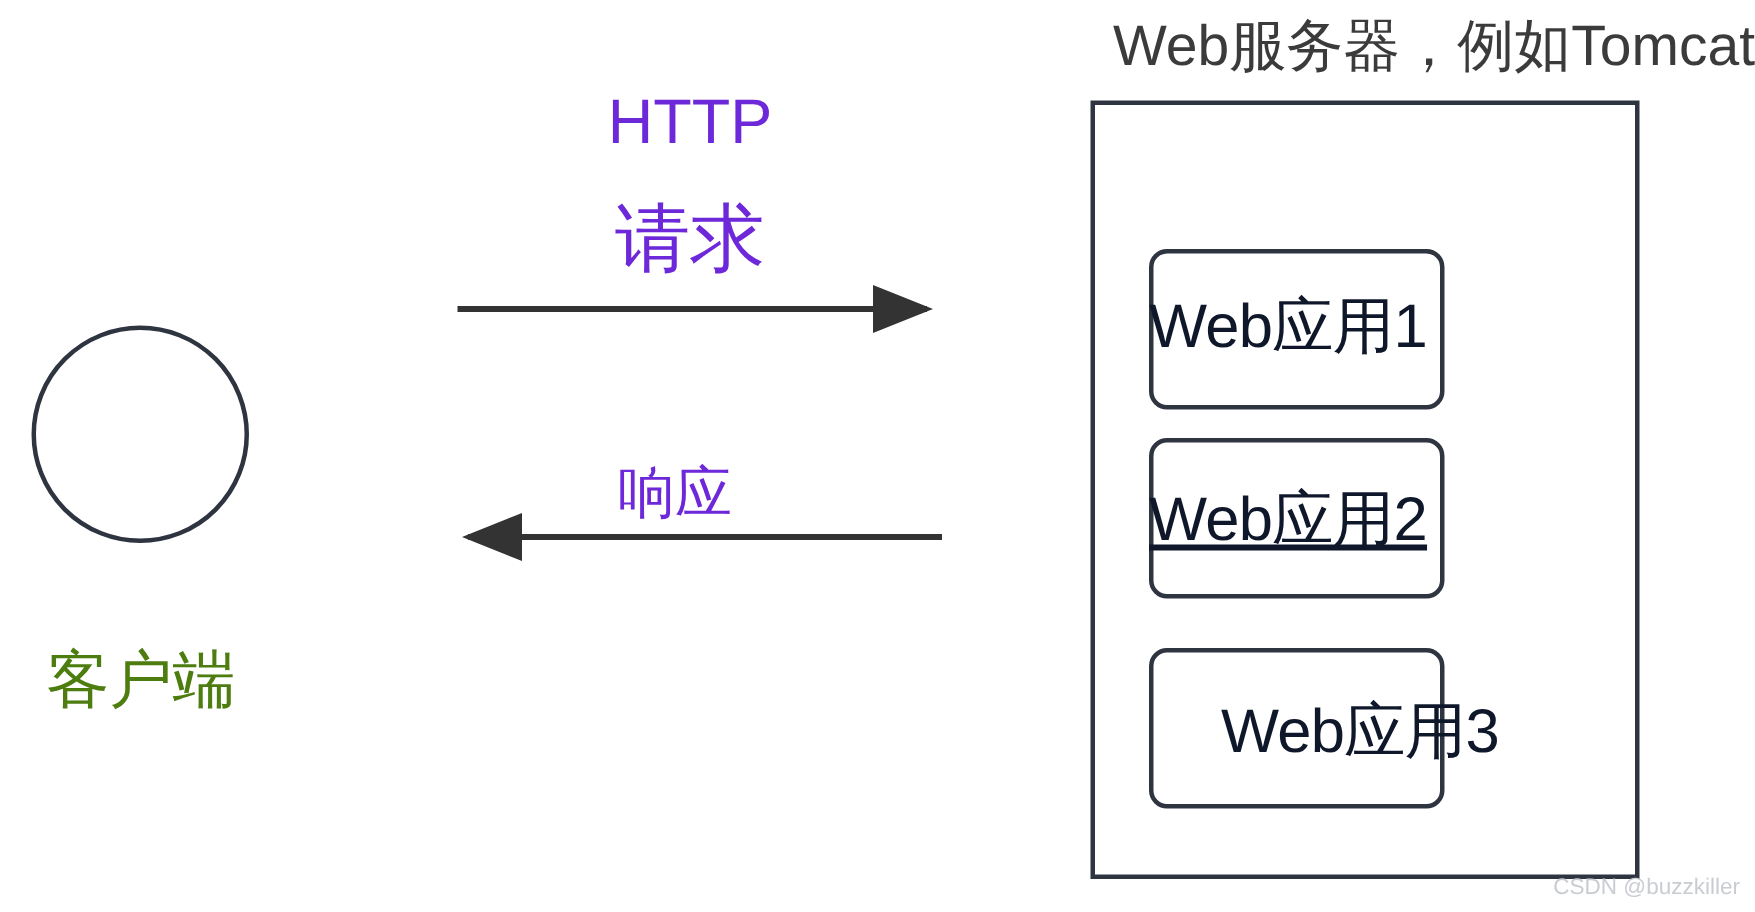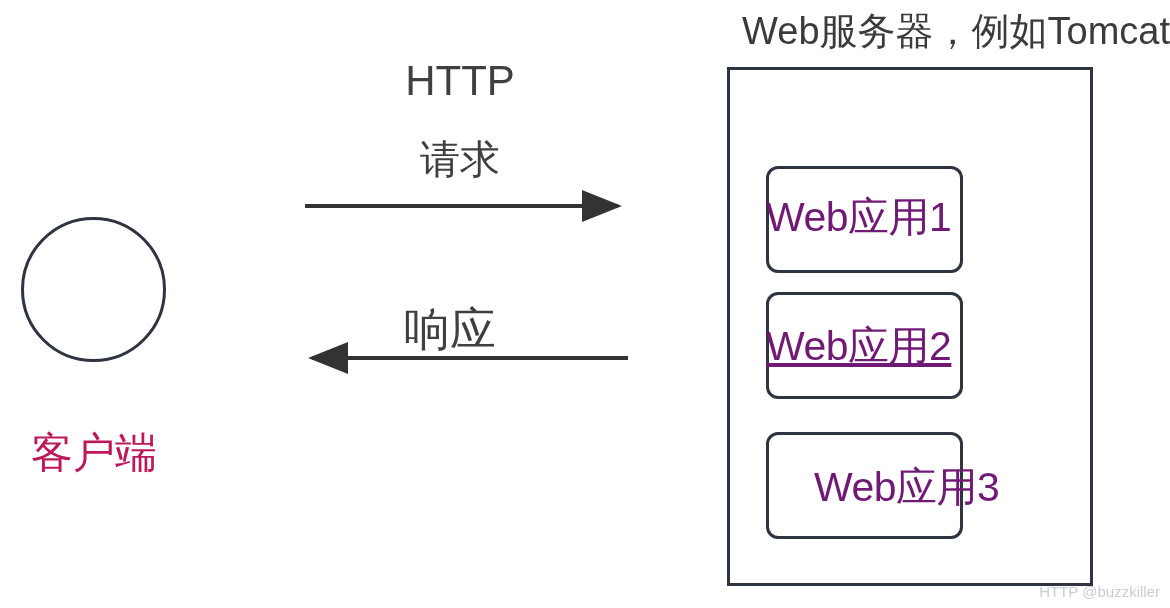--- a/index.html
+++ b/index.html
@@ -30,50 +30,50 @@
     background: #ffffff;
   }
   .client-label {
     position: absolute;
     left: 0px;
     top: 427px;
     width: 188px;
     text-align: center;
     font-size: 42px;
     line-height: 52px;
-    color: #be185d;
+    color: #4d7c0f;
     white-space: nowrap;
   }
 
   
   .arrow-label {
     position: absolute;
     text-align: center;
-    color: #404040;
+    color: #6d28d9;
     white-space: nowrap;
   }
   .label-http {
     left: 330px;
     top: 57px;
     width: 260px;
     font-size: 42px;
     line-height: 48px;
   }
   .label-request {
     left: 330px;
     top: 135px;
     width: 260px;
-    font-size: 40px;
+    font-size: 50px;
     line-height: 48px;
   }
   .label-response {
     left: 320px;
     top: 305px;
     width: 260px;
-    font-size: 46px;
+    font-size: 38px;
     line-height: 48px;
   }
 
   
   .arrow-svg {
     position: absolute;
     left: 0;
     top: 0;
     width: 1170px;
     height: 608px;
@@ -117,21 +117,21 @@
   .app-box-1 { top: 166px; }
   .app-box-2 { top: 292px; }
   .app-box-3 { top: 432px; }
 
   .app-label {
     position: absolute;
     left: 766px;
     width: 210px;
     font-size: 41px;
     line-height: 48px;
-    color: #701a75;
+    color: #0f172a;
     white-space: nowrap;
     letter-spacing: -0.5px;
   }
   .app-label-1 { top: 193px; }
   .app-label-2 { top: 322px; text-decoration: underline; }
   .app-label-3 { top: 463px; margin-left: 48px; }
 
   
   .watermark {
     position: absolute;
@@ -174,15 +174,15 @@
 
   <div class="app-box app-box-1"></div>
   <div class="app-label app-label-1">Web应用1</div>
 
   <div class="app-box app-box-2"></div>
   <div class="app-label app-label-2">Web应用2</div>
 
   <div class="app-box app-box-3"></div>
   <div class="app-label app-label-3">Web应用3</div>
 
-  <div class="watermark">HTTP @buzzkiller</div>
+  <div class="watermark">CSDN @buzzkiller</div>
 
 </div>
 
 </body></html>

